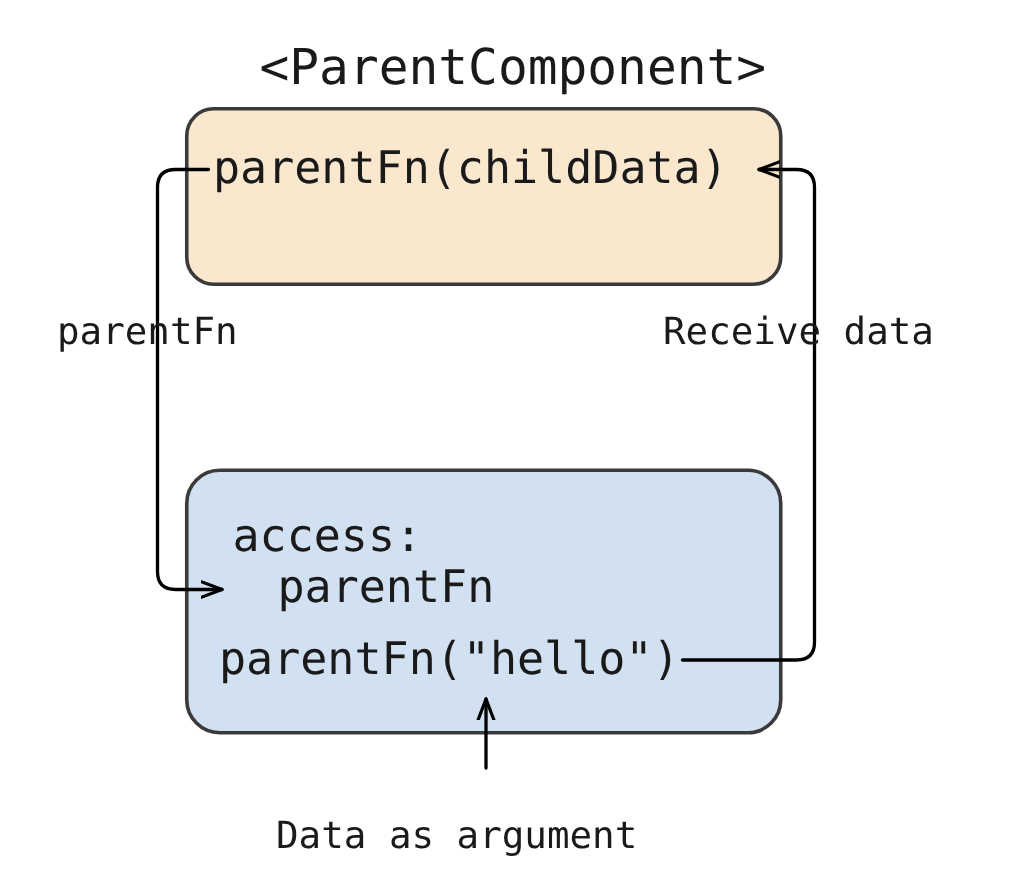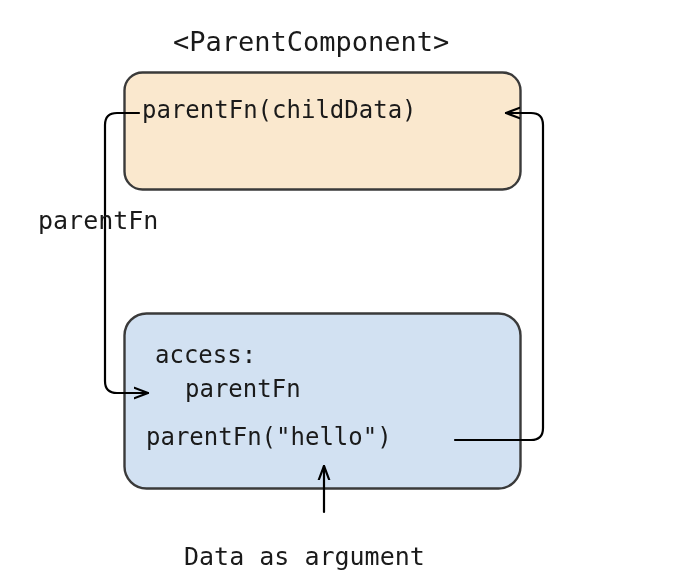--- a/index.html
+++ b/index.html
@@ -27,25 +27,25 @@
     left: 0;
     width: 682px;
     height: 584px;
   }
   .label {
     position: absolute;
     white-space: pre;
     line-height: 1;
   }
   .label-caption {
-    font-size: 27px;
+    font-size: 33px;
     letter-spacing: 0px;
   }
   .label-code {
-    font-size: 24px;
+    font-size: 30px;
     letter-spacing: 0px;
   }
   .label-annot {
     font-size: 25px;
   }
 
   
   #caption-parent { left: 173px; top: 28px; }
   #caption-child  { left: 188px; top: 266px; }
 
@@ -96,16 +96,17 @@
 
 
   <div class="label label-code" id="child-line-1">access:</div>
 
   <div class="label label-code" id="child-line-2">parentFn</div>
 
   <div class="label label-code" id="child-line-3">parentFn("hello")</div>
 
   <div class="label label-annot" id="annot-parentfn">parentFn</div>
 
+  <div class="label label-annot" id="annot-receive">Receive data</div>
 
   <div class="label label-annot" id="annot-dataarg">Data as argument</div>
 
 </div>
 
 </body></html>

